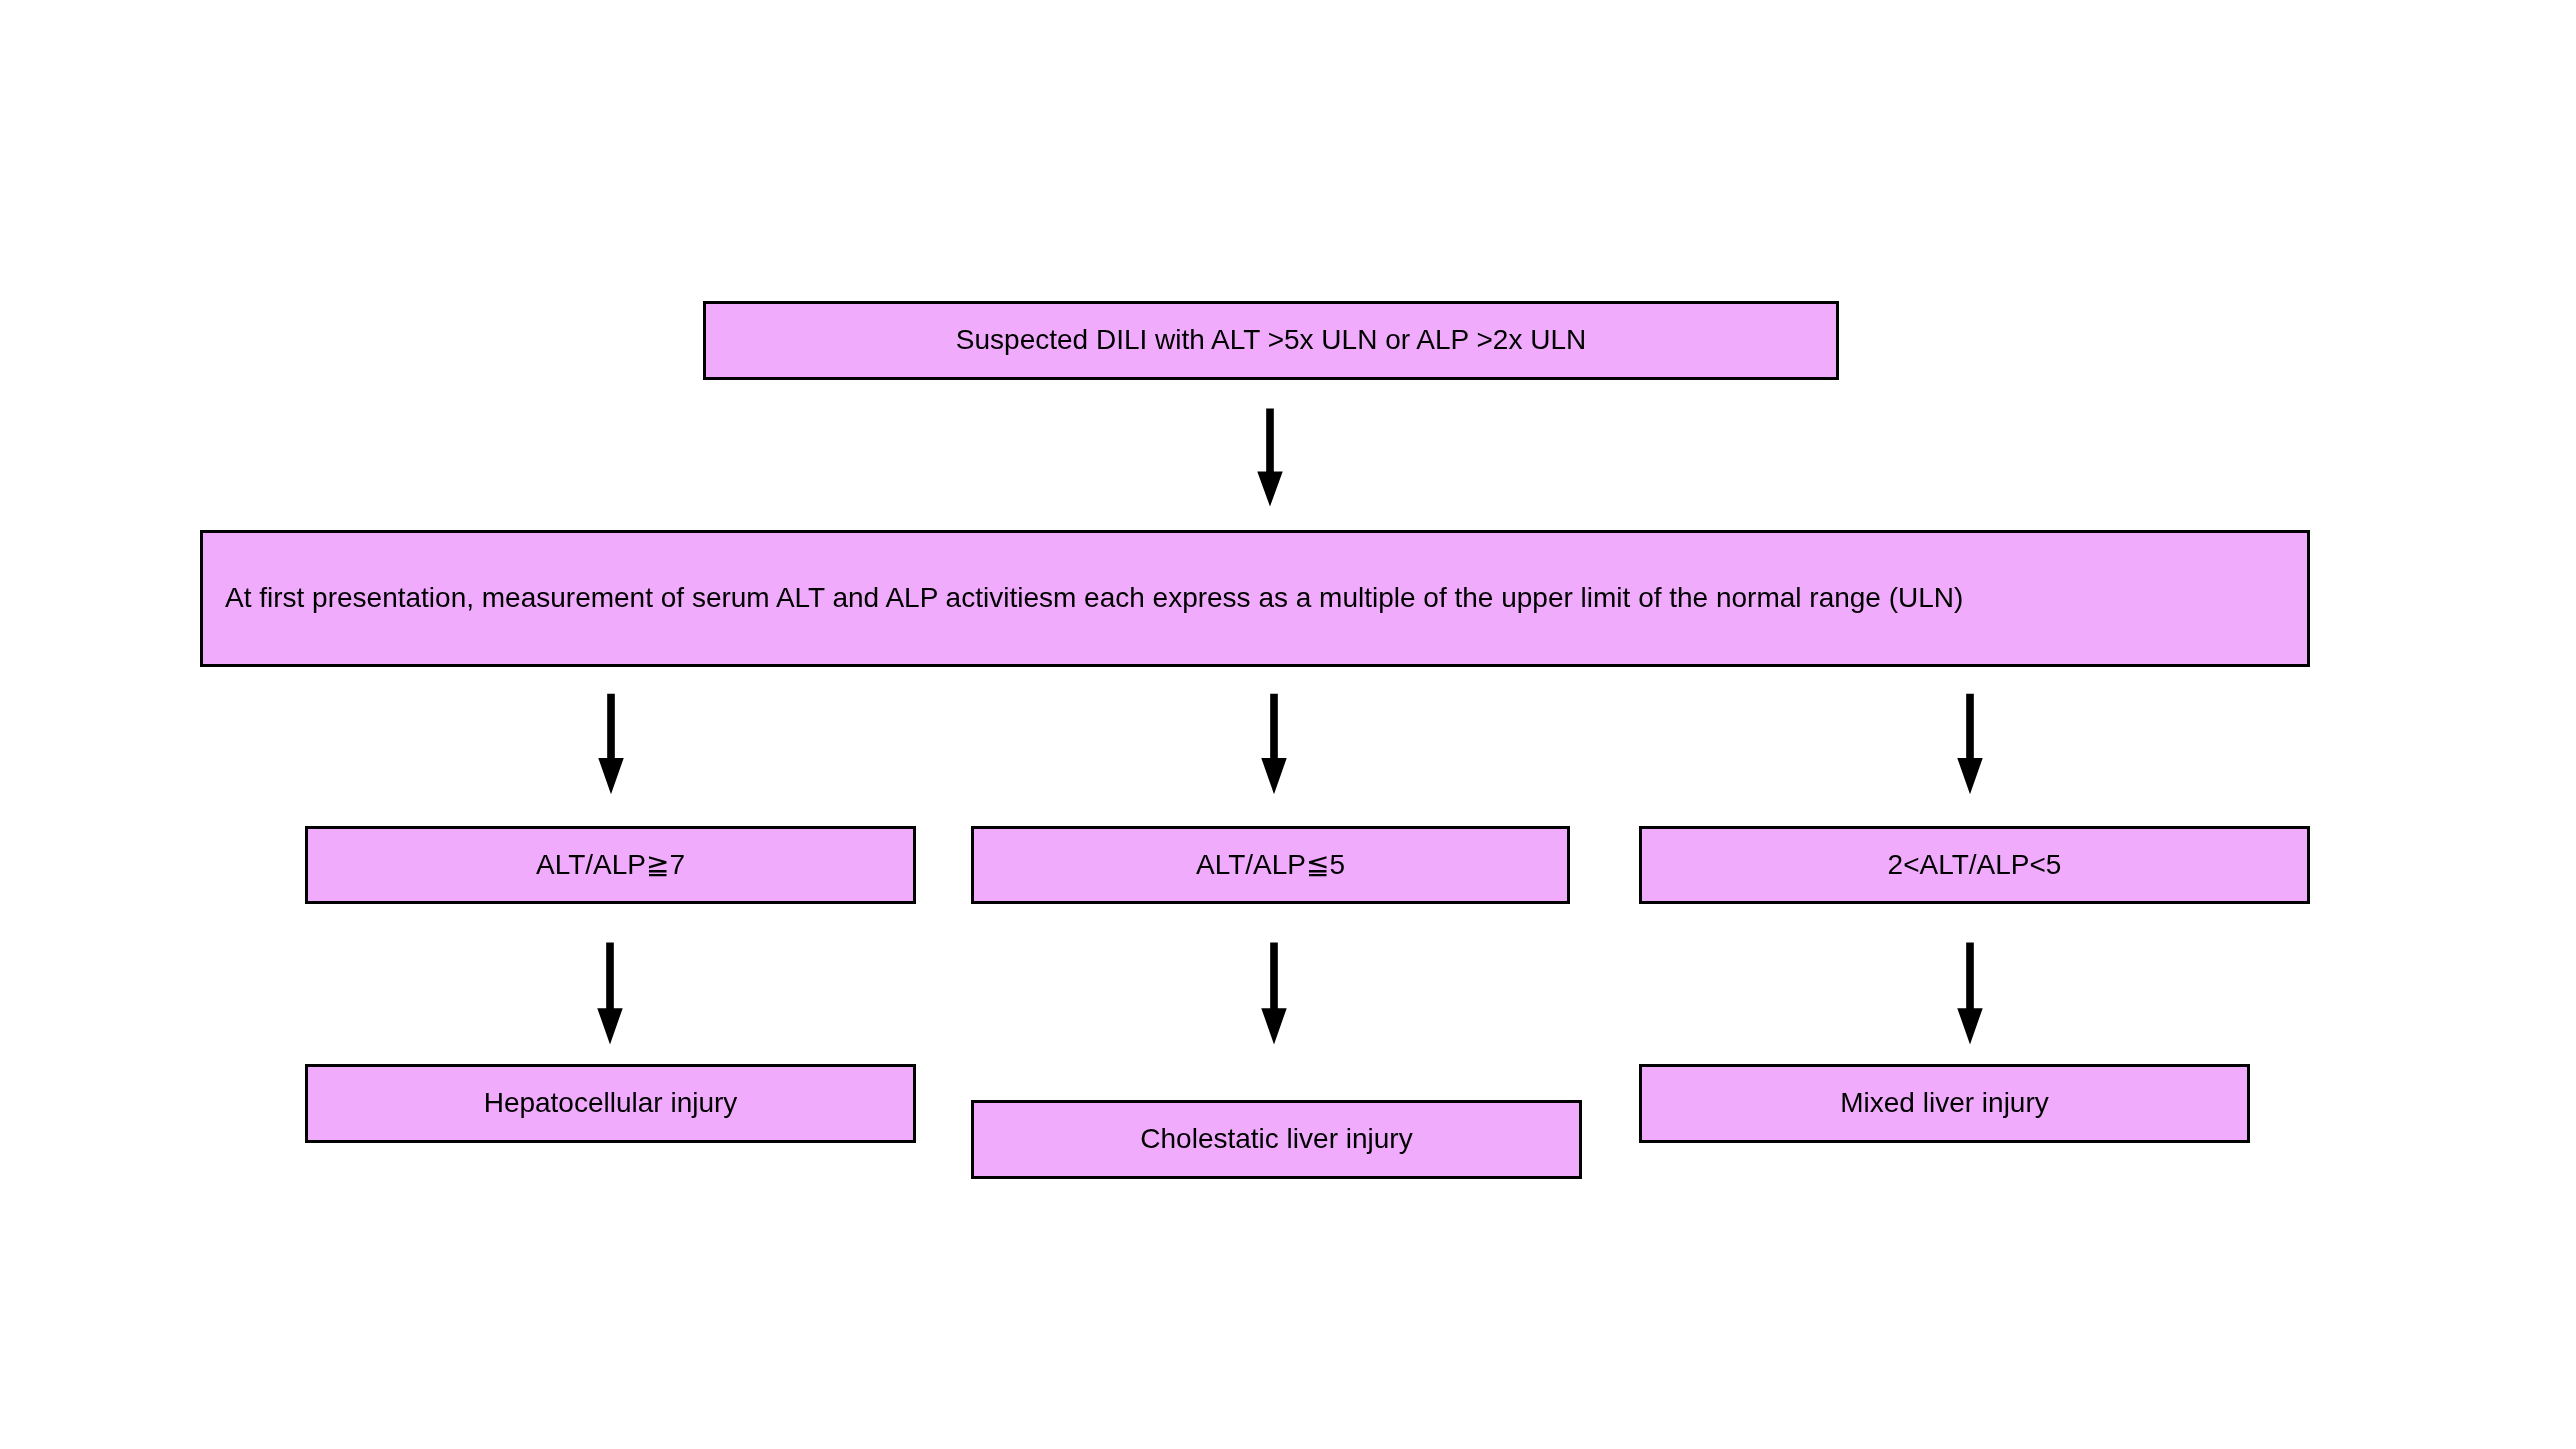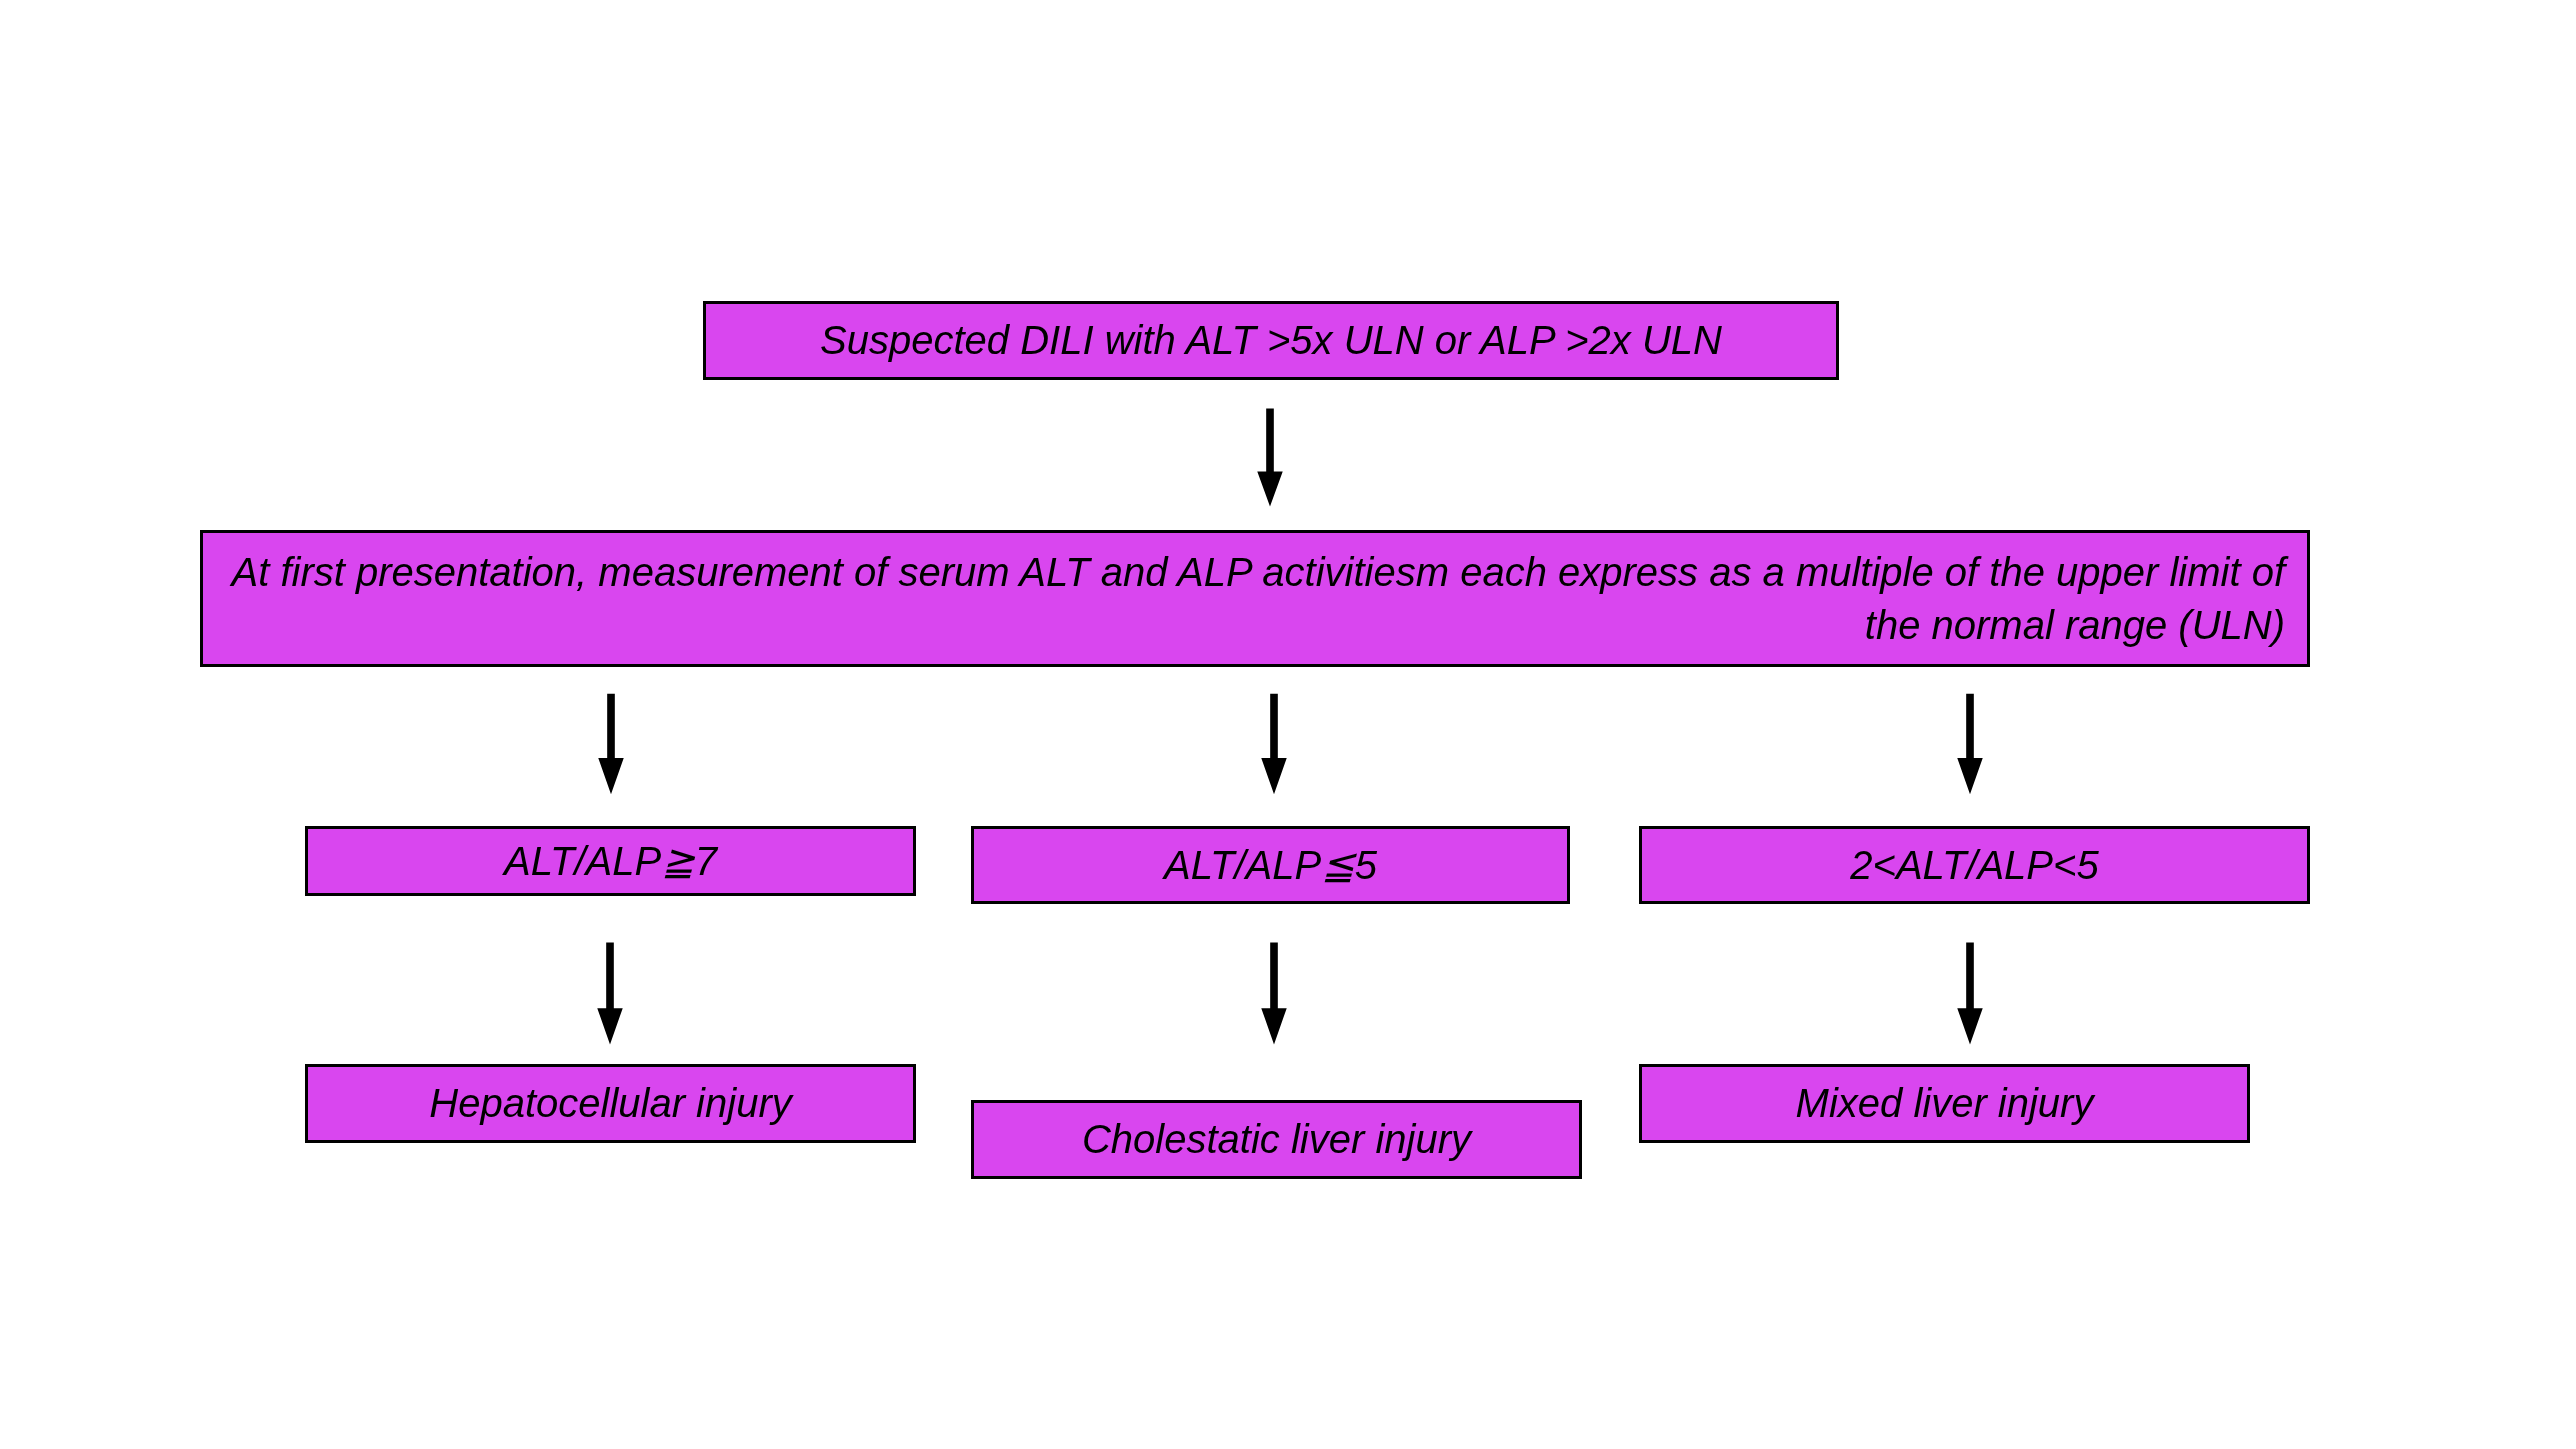--- a/index.html
+++ b/index.html
@@ -14,31 +14,30 @@
     position: relative;
     width: 2576px;
     height: 1449px;
     background: #ffffff;
     overflow: hidden;
   }
   .node {
     position: absolute;
     box-sizing: border-box;
     border: 3.2px solid #000000;
-    background: #d946ef;
+    background: #f0abfc;
     display: flex;
     align-items: center;
     justify-content: center;
     color: #000000;
     font-family: "Liberation Sans", sans-serif;
-    font-size: 40px;
+    font-size: 28px;
     line-height: 1.32;
     letter-spacing: 0px;
     white-space: pre-wrap;
-    font-style: italic;
   }
   .node.align-left {
     justify-content: flex-start;
     text-align: right;
     padding-left: 22px;
     padding-right: 22px;
   }
   .node-text {
     display: block;
   }
@@ -51,21 +50,21 @@
     height: 79px;
   }
   
   #node-measurement {
     left: 200px;
     top: 530px;
     width: 2110px;
     height: 137px;
   }
   
-  #node-criteria-0 { left: 305px;  top: 826px; width: 611px; height: 70px; }
+  #node-criteria-0 { left: 305px;  top: 826px; width: 611px; height: 78px; }
   #node-criteria-1 { left: 971px; top: 826px; width: 599px; height: 78px; }
   #node-criteria-2 { left: 1639px; top: 826px; width: 671px; height: 78px; }
   
   #node-outcome-0 { left: 305px;  top: 1064px; width: 611px; height: 79px; }
   #node-outcome-1 { left: 971px; top: 1100px; width: 611px; height: 79px; }
   #node-outcome-2 { left: 1639px; top: 1064px; width: 611px; height: 79px; }
 
   
   .arrow {
     position: absolute;

